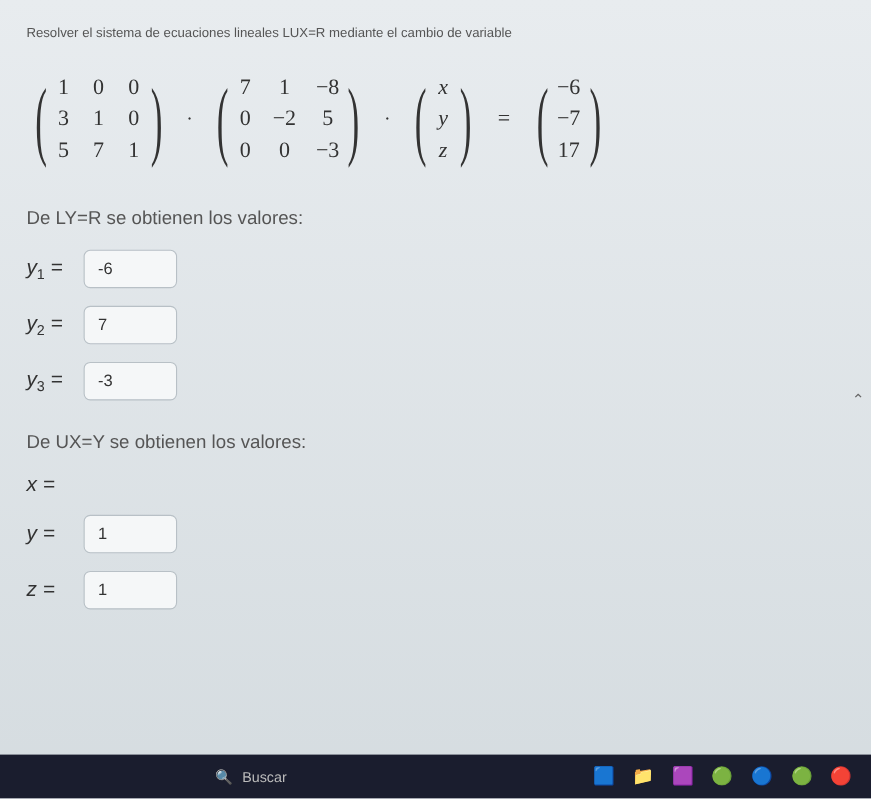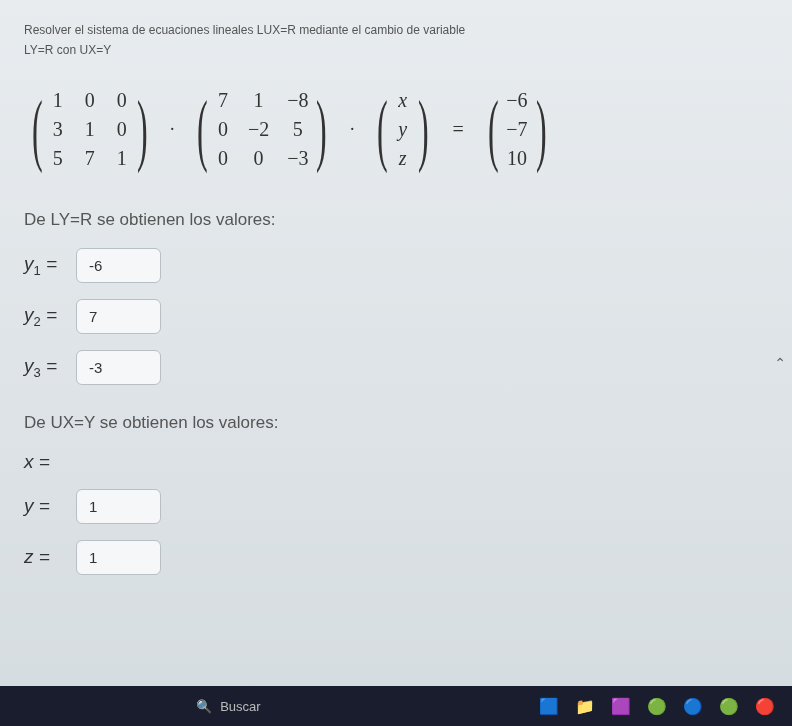--- a/index.html
+++ b/index.html
@@ -125,21 +125,20 @@
     font-size: 14px;
   }
 </style>
 </head>
 <body>
 
 <div class="content">
 
   <div class="problem-text">
     <span>Resolver el sistema de ecuaciones lineales LUX=R mediante el cambio de variable</span><br>
-    <span>LY=R con UX=Y</span>
   </div>
 
   <div class="equation">
     <span class="matrix">
       <span class="paren">(</span>
       <span class="matrix-grid matrix-3x3">
         <span class="matrix-cell num">1</span>
         <span class="matrix-cell num">0</span>
         <span class="matrix-cell num">0</span>
         <span class="matrix-cell num">3</span>
@@ -182,21 +181,21 @@
       <span class="paren">)</span>
     </span>
 
     <span class="equals">=</span>
 
     <span class="matrix">
       <span class="paren">(</span>
       <span class="matrix-grid matrix-3x1">
         <span class="matrix-cell num">−6</span>
         <span class="matrix-cell num">−7</span>
-        <span class="matrix-cell num">10</span>
+        <span class="matrix-cell num">17</span>
       </span>
       <span class="paren">)</span>
     </span>
   </div>
 
   <div class="section-label">De LY=R se obtienen los valores:</div>
 
   <div class="input-row">
     <span class="var-label"><span>y</span><sub>1</sub> =</span>
     <input class="input-box" value="-6" style="">

